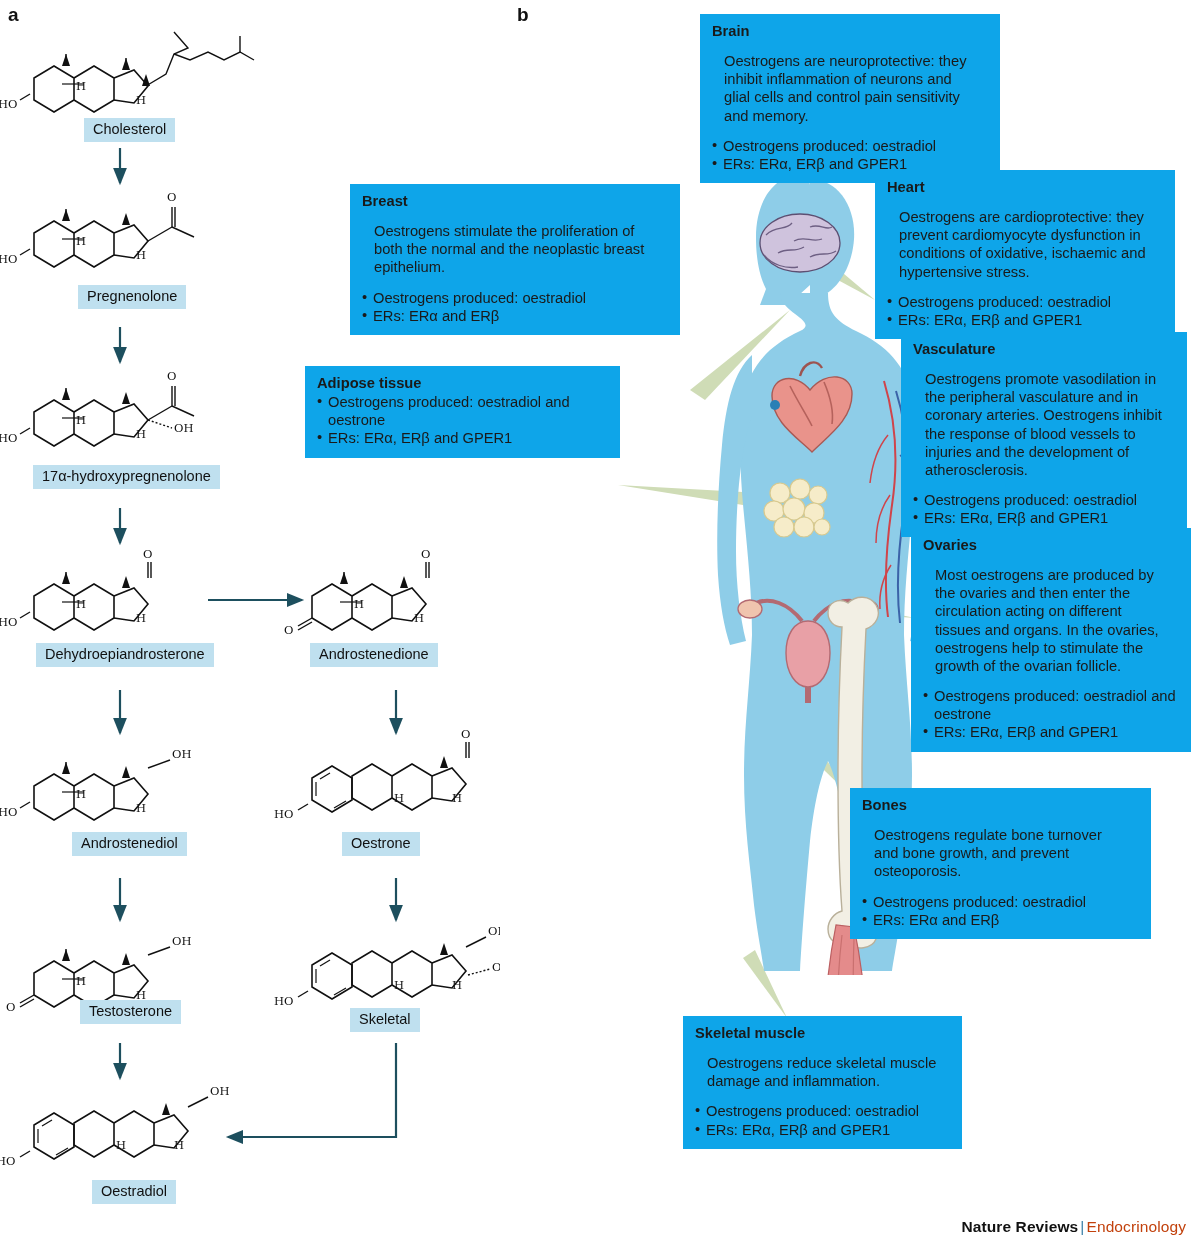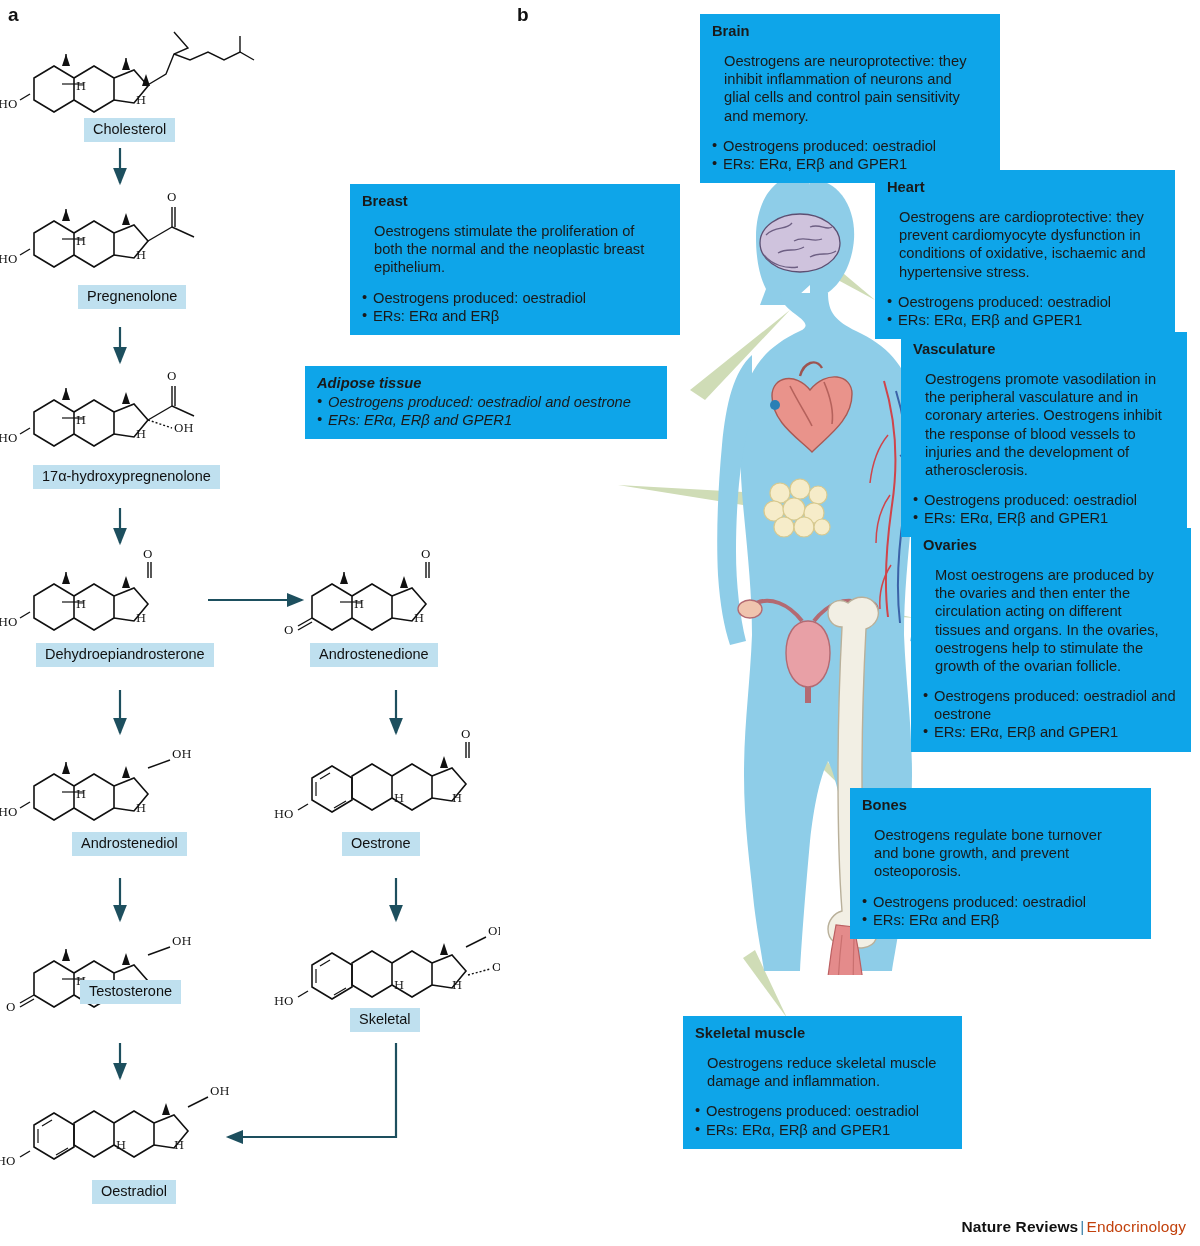--- a/index.html
+++ b/index.html
@@ -317,21 +317,21 @@
     </g>
   </svg>
 
   <div class="chem-label" style="left:84px; top:118px;">Cholesterol</div>
   <div class="chem-label" style="left:78px; top:285px;">Pregnenolone</div>
   <div class="chem-label" style="left:33px; top:465px;">17α-hydroxypregnenolone</div>
   <div class="chem-label" style="left:36px; top:643px;">Dehydroepiandrosterone</div>
   <div class="chem-label" style="left:310px; top:643px;">Androstenedione</div>
   <div class="chem-label" style="left:72px; top:832px;">Androstenediol</div>
   <div class="chem-label" style="left:342px; top:832px;">Oestrone</div>
-  <div class="chem-label" style="left:80px; top:980px;">Testosterone</div>
+  <div class="chem-label" style="left:80px; top:1000px;">Testosterone</div>
   <div class="chem-label" style="left:350px; top:1008px;">Skeletal</div>
   <div class="chem-label" style="left:92px; top:1180px;">Oestradiol</div>
 </div>
 
 <div id="panel-b">
 
   <svg id="leaders" viewBox="0 0 695 1246">
     <g fill="#cfdcb6">
       <polygon points="310,155 255,232 268,243"></polygon>
       <polygon points="370,300 320,258 318,272"></polygon>
@@ -456,21 +456,21 @@
 
   <div class="callout" style="left:396px; top:332px; width:286px;">
     <span class="c-title">Vasculature</span>
     <p>Oestrogens promote vasodilation in the peripheral vasculature and in coronary arteries. Oestrogens inhibit the response of blood vessels to injuries and the development of atherosclerosis.</p>
     <ul>
       <li>Oestrogens produced: oestradiol</li>
       <li>ERs: ERα, ERβ and GPER1</li>
     </ul>
   </div>
 
-  <div class="callout" style="left:-200px; top:366px; width:362px;font-style:italic;">
+  <div class="callout" style="left:-200px; top:366px; width:315px;">
     <span class="c-title">Adipose tissue</span>
     <ul>
       <li>Oestrogens produced: oestradiol and oestrone</li>
       <li>ERs: ERα, ERβ and GPER1</li>
     </ul>
   </div>
 
   <div class="callout" style="left:406px; top:528px; width:280px;">
     <span class="c-title">Ovaries</span>
     <p>Most oestrogens are produced by the ovaries and then enter the circulation acting on different tissues and organs. In the ovaries, oestrogens help to stimulate the growth of the ovarian follicle.</p>

